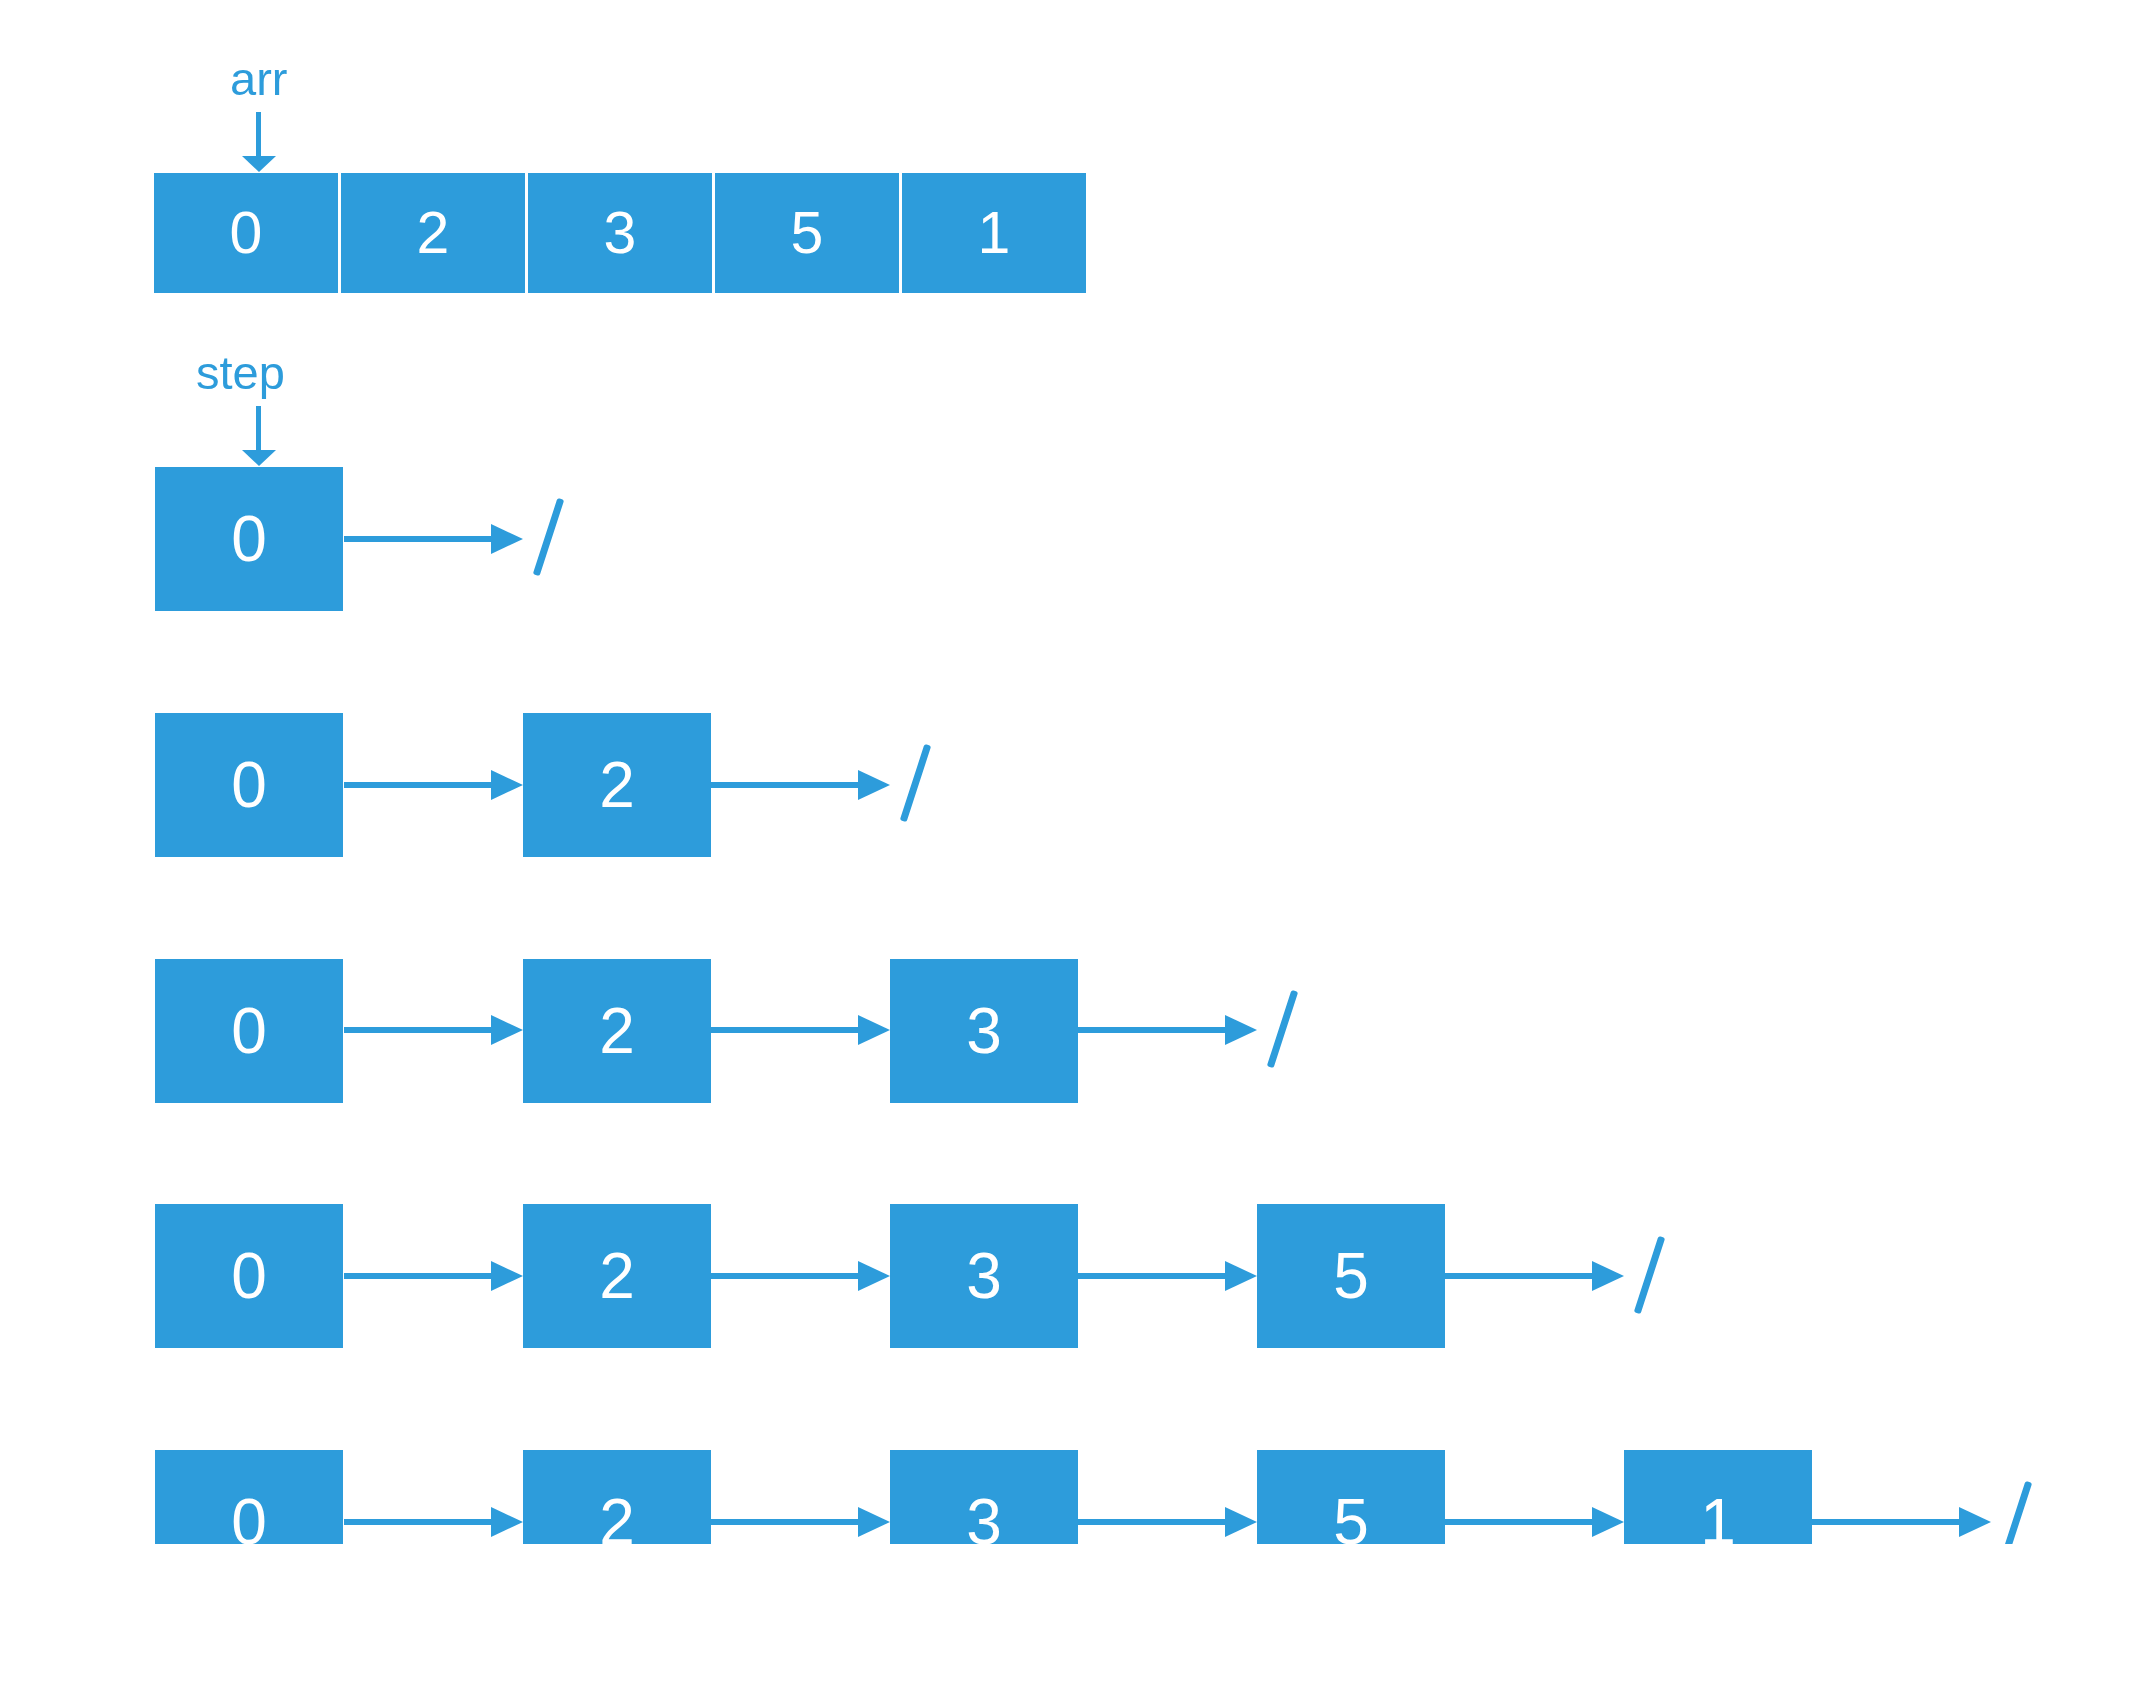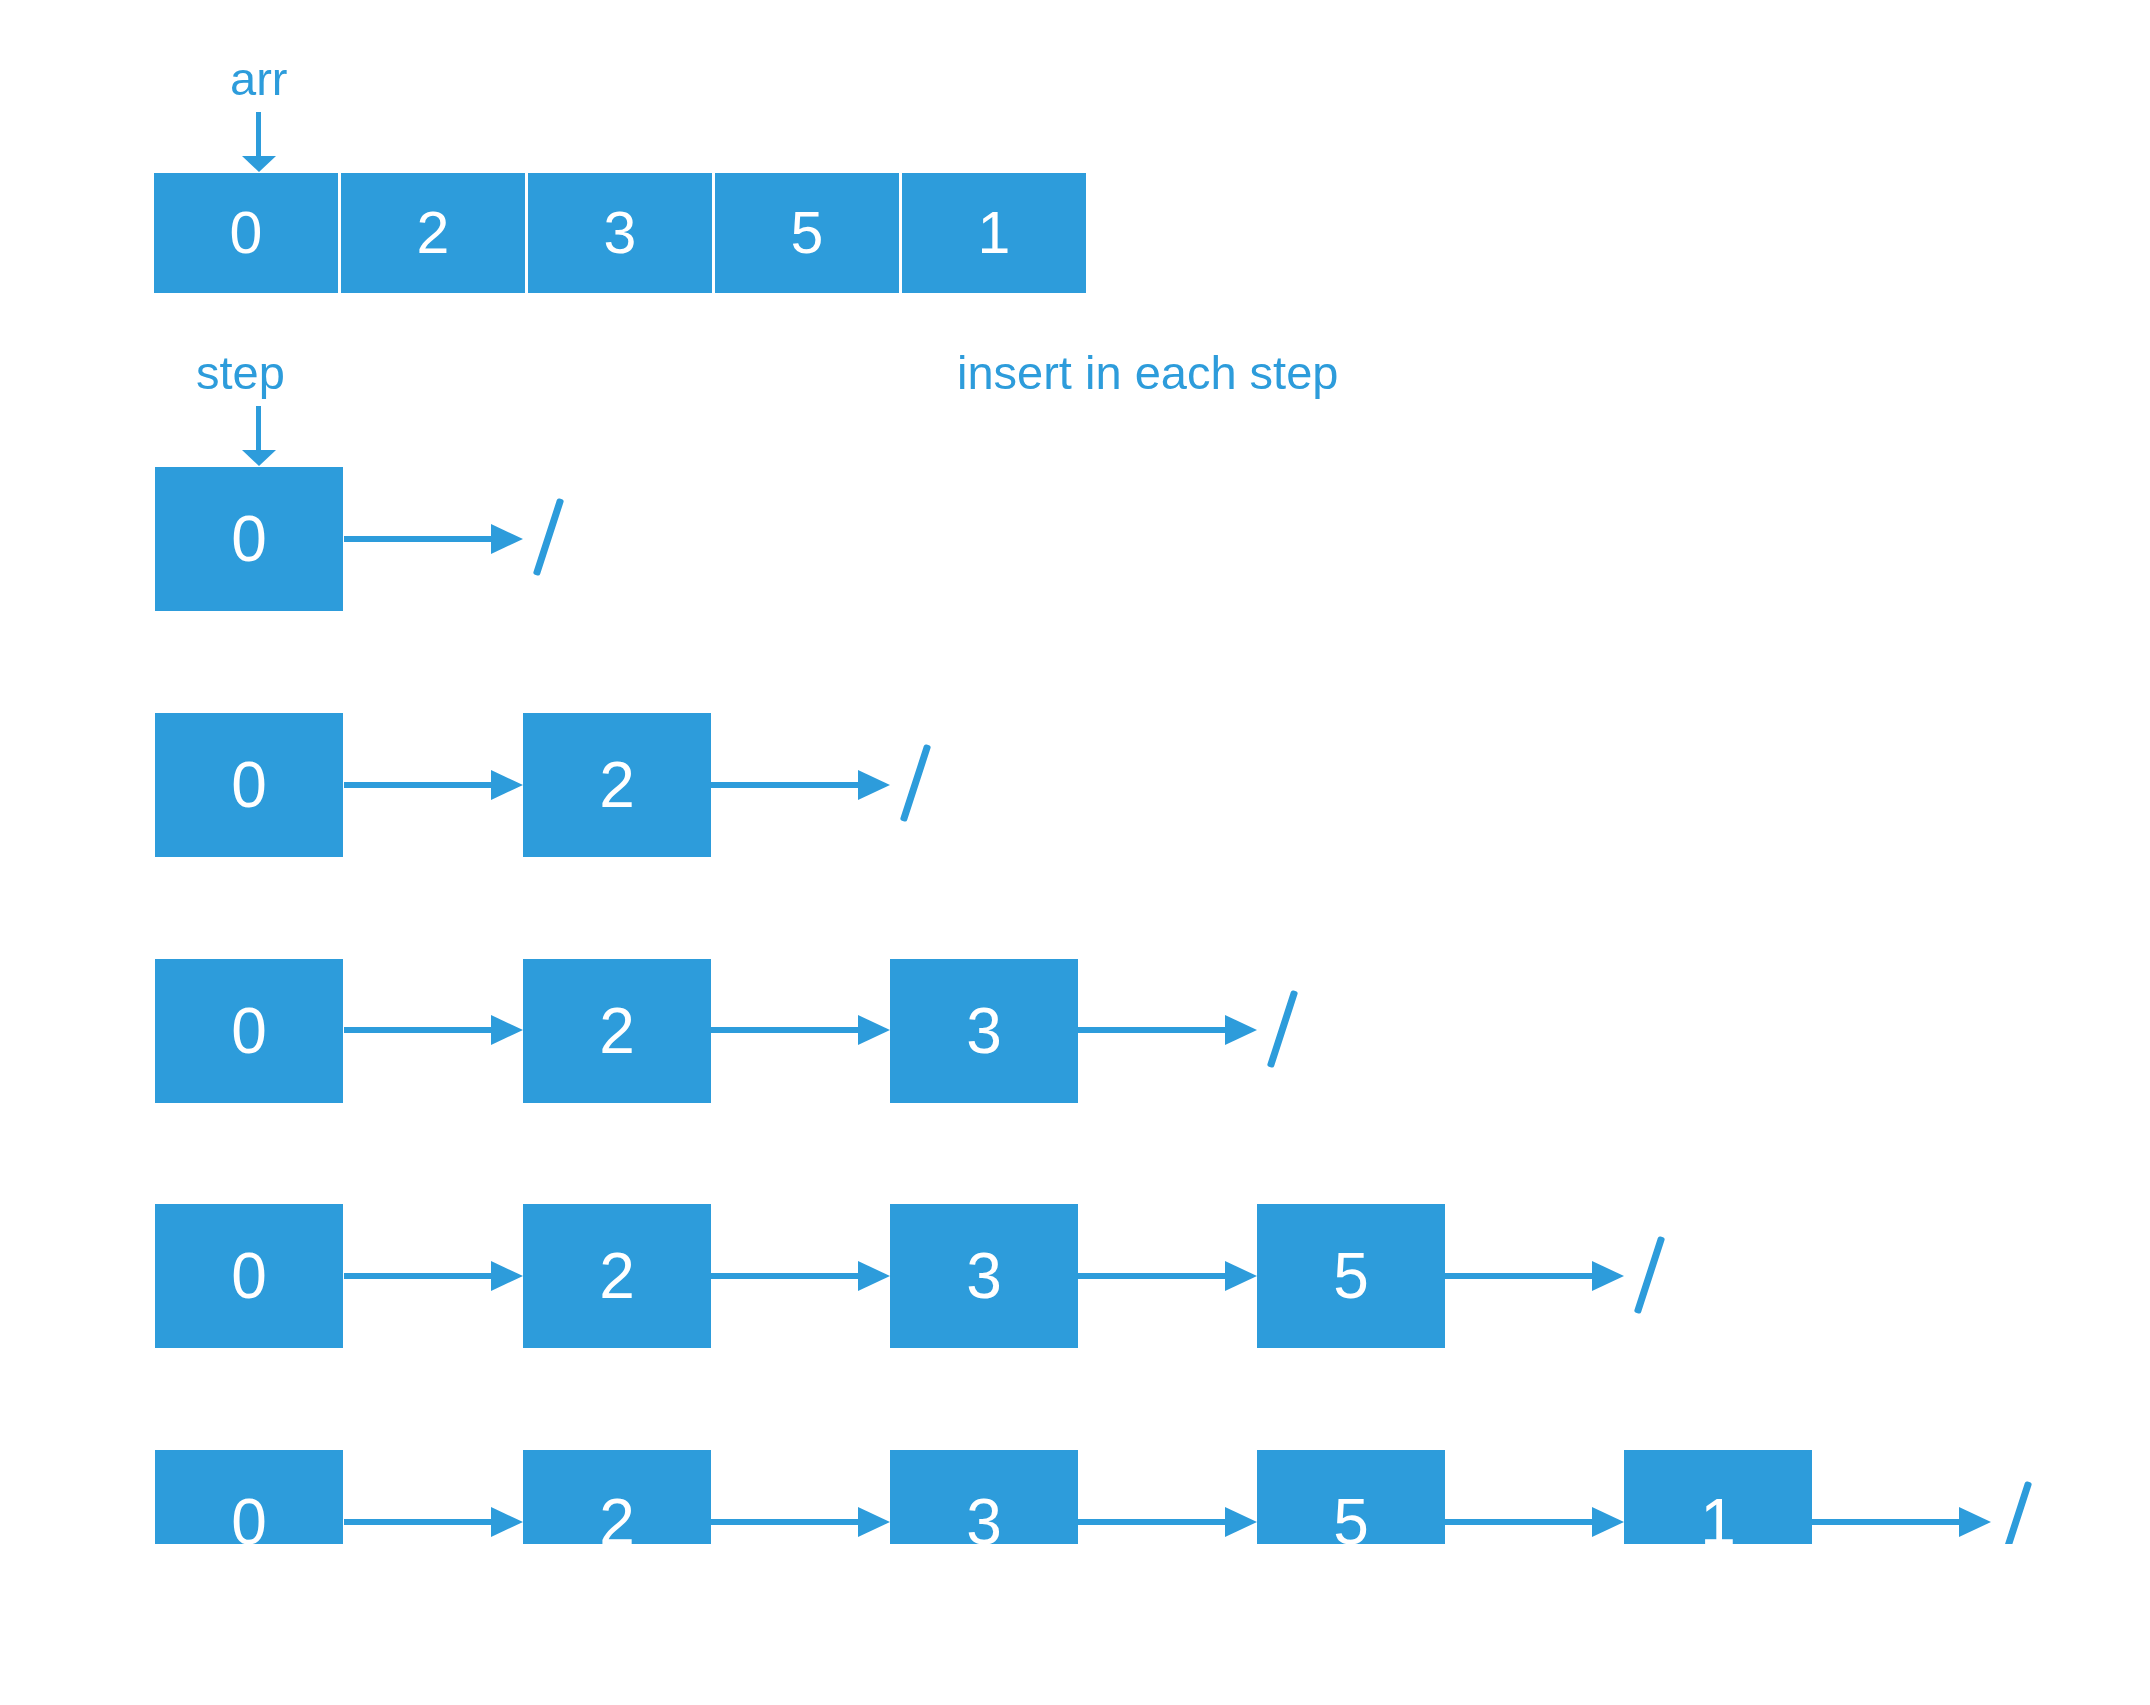--- a/index.html
+++ b/index.html
@@ -105,21 +105,20 @@
       <div class="cell">5</div>
       <div class="cell">1</div>
     </div>
 
   <div class="label" style="left:196px; top:347px;">step</div>
   <div class="varrow" style="left:241px; top:406px;">
     <div class="vline" style="height:44px;"></div>
     <div class="vhead"></div>
   </div>
 
-  <div class="label" style="left:957px; top:347px;">insert in each step</div>
 
   <div id="rows">
       <div class="node" style="left: 155px; top: 467px;">0</div>
       <div class="harrow" style="left: 344px; top: 524px;">
         <div class="hline" style="width: 147px;"></div>
         <div class="hhead"></div>
       </div>
       <div class="slash" title="/" style="left: 545px; top: 497px;"></div>
       <div class="node" style="left: 155px; top: 713px;">0</div>
       <div class="harrow" style="left: 344px; top: 770px;">

